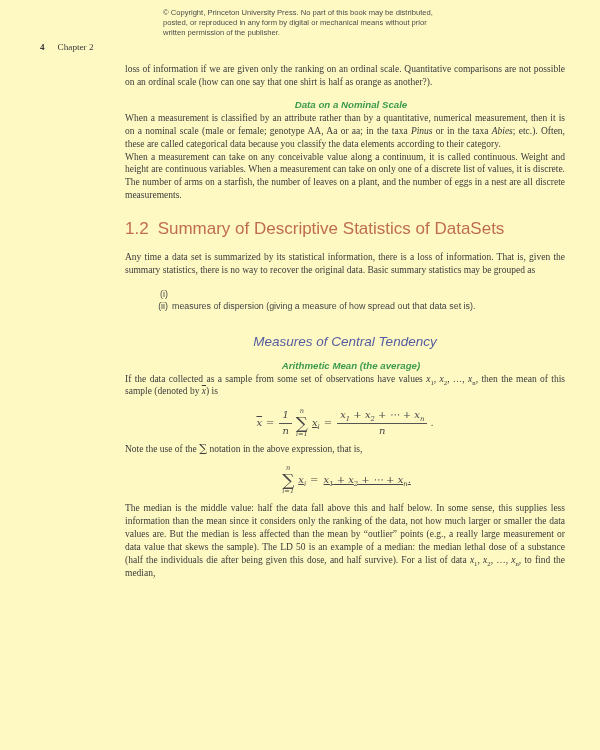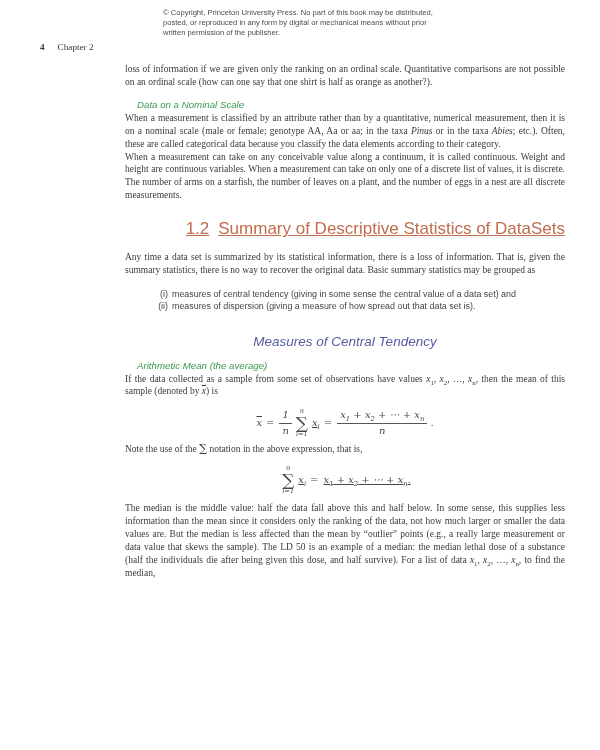--- a/index.html
+++ b/index.html
@@ -1,44 +1,44 @@
 <!DOCTYPE html>
 <html><head>
 <meta charset="utf-8">
 <style>
   html,body { margin:0; padding:0; background:#e8e8e8; }
   .page {
     position:relative; width:600px; height:750px; margin:0 auto;
-    background:#ffffff; overflow:hidden;
+    background:#fef9c3; overflow:hidden;
     font-family:"Liberation Serif", serif; color:#3a3a3a;
   }
   .copyright {
     position:absolute; top:8px; left:163px; width:278px;
     font-family:"Liberation Sans", sans-serif;
     font-size:7.6px; line-height:9.8px; color:#4c4c4c; text-align:left;
   }
   .running-head {
     position:absolute; top:42px; left:40px;
     font-size:9.2px; color:#3a3a3a;
   }
   .running-head .page-num { font-weight:bold; margin-right:13px; }
   .body-col {
     position:absolute; left:125px; top:63px; width:440px;
     font-size:9.5px; line-height:12.9px; text-align:justify;
   }
   .para { margin:0; }
   .h-green {
     font-family:"Liberation Sans", sans-serif;
-    font-size:9.7px; line-height:11px; font-weight:normal; font-style:italic;
-    margin:10px 0 2px 12px; text-align:left;
+    font-size:9.7px; line-height:11px; font-weight:bold; font-style:italic;
+    margin:10px 0 2px 12px; text-align:center;
   }
   .h-section {
     font-family:"Liberation Sans", sans-serif;
     font-size:17px; line-height:20px; font-weight:400;
-    margin:17px 0 12px 0; text-align:right;text-decoration:underline;
+    margin:17px 0 12px 0; text-align:left;
   }
   .h-section .sec-num { margin-right:9px; }
   .h-sub-blue {
     font-family:"Liberation Sans", sans-serif;
     font-size:13.5px; line-height:16px; font-weight:400; font-style:italic;
     margin:21px 0 0 0; text-align:center;
   }
   .list {
     font-family:"Liberation Sans", sans-serif;
     font-size:8.9px; line-height:11.8px; color:#454545;
@@ -86,21 +86,20 @@
 
     <p class="para">When a measurement can take on any conceivable value along a continuum, it is called continuous. Weight and height are continuous variables. When a measurement can take on only one of a discrete list of values, it is discrete. The number of arms on a starfish, the number of leaves on a plant, and the number of eggs in a nest are all discrete measurements.</p>
 
     <h2 class="h-section" style="color:#c06d4e"><span class="sec-num">1.2</span><span>Summary of Descriptive Statistics of DataSets</span></h2>
 
     <p class="para">Any time a data set is summarized by its statistical information, there is a loss of information. That is, given the summary statistics, there is no way to recover the original data. Basic summary statistics may be grouped as</p>
 
     <div class="list">
       <div class="li">
         <span class="li-label">(i)</span>
-        <span>measures of central tendency (giving in some sense the central value of a data set) and</span>
       </div>
       <div class="li">
         <span class="li-label">(ii)</span>
         <span>measures of dispersion (giving a measure of how spread out that data set is).</span>
       </div>
     </div>
 
     <h2 class="h-sub-blue" style="color:#555ca0">Measures of Central Tendency</h2>
 
     <h3 class="h-green" style="color:#3a9a4e">Arithmetic Mean (the average)</h3>

